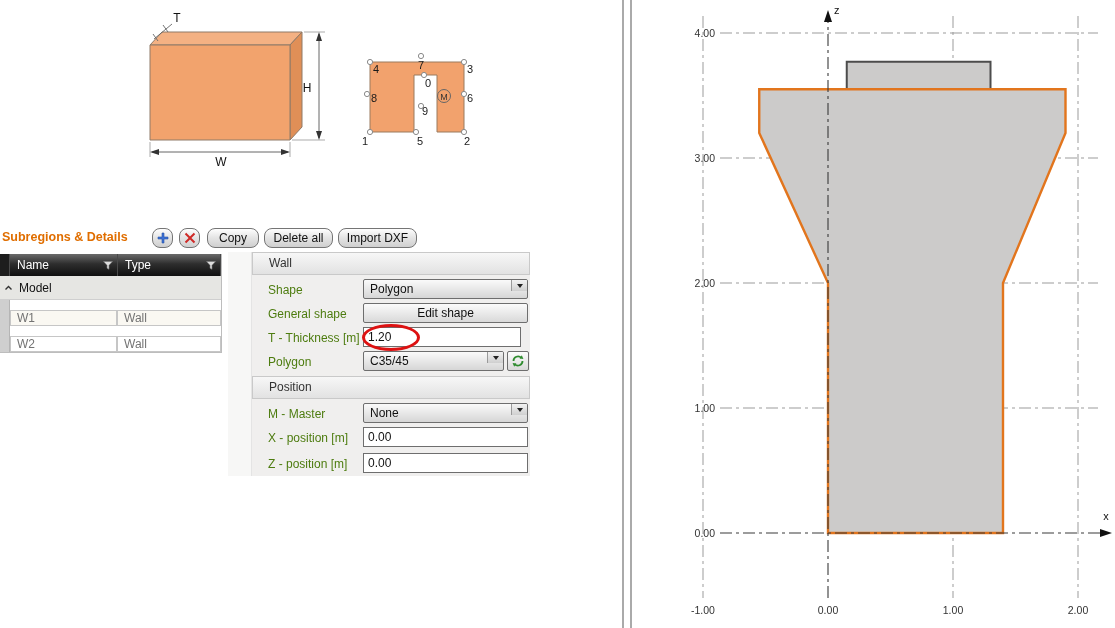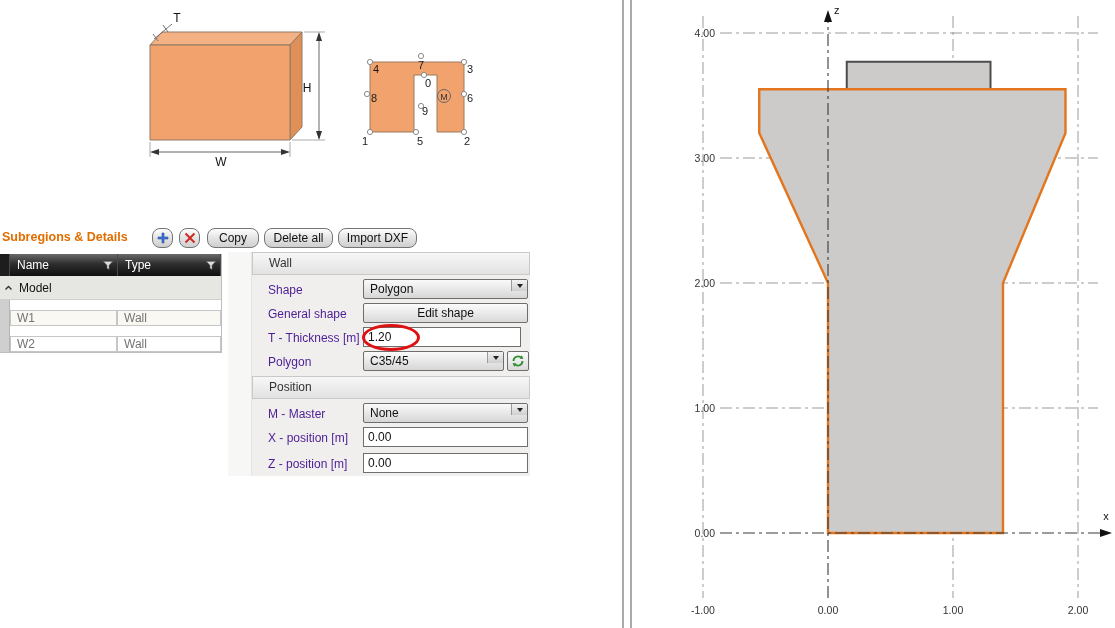--- a/index.html
+++ b/index.html
@@ -23,21 +23,21 @@
   .trow{display:flex;height:26px;background:#fff}
   .tsel2{width:10px;background:#cfcfcf;border-right:1px solid #b5b5b5}
   .tcell{display:flex;align-items:center;font-size:12px;color:#737373;border:1px solid #c6c6c6;background:#fff;padding-left:6px;margin-top:10px}
 
   
   .props{position:absolute;left:228px;top:252px;width:302px;height:224px;background:#f0efee}
   .gutter{position:absolute;left:0;top:0;width:24px;height:100%;background:#f7f7f6;border-right:1px solid #e4e4e4}
   .sec{position:absolute;left:24px;width:278px;height:23px;border:1px solid #c9c9c9;
        background:linear-gradient(#f7f7f7,#e2e2e2);font-size:12px;color:#333;line-height:21px;padding-left:16px}
   .prow{position:absolute;left:24px;width:278px;height:24px}
-  .plabel{position:absolute;left:16px;top:5px;font-size:12px;color:#4c1d95;white-space:nowrap}
+  .plabel{position:absolute;left:16px;top:5px;font-size:12px;color:#4d7c0f;white-space:nowrap}
   .dropdown{position:absolute;top:1px;height:20px;display:flex;align-items:flex-start;border:1px solid #6e6e6e;border-radius:2px;
             background:linear-gradient(#fafafa,#d6d6d6);overflow:hidden}
   .dd-text{flex:1;font-size:12px;color:#111;padding:2px 0 0 6px;white-space:nowrap;overflow:hidden}
   .dd-btn{width:16px;border-left:1px solid #9a9a9a;background:linear-gradient(#f2f2f2,#cfcfcf);display:flex;align-items:center;justify-content:center}
   .dd-btn::after{content:"";border:3.5px solid transparent;border-top:4.5px solid #222;margin-top:4px}
   .pinput{position:absolute;top:1px;height:20px;border:1px solid #6e6e6e;background:#fff;font-size:12px;padding:0 4px;font-family:"Liberation Sans",sans-serif;color:#111}
   .ctrl-btn{position:absolute;top:1px;height:20px;border:1px solid #6e6e6e;border-radius:2px;
             background:linear-gradient(#fbfbfb,#d9d9d9);font-size:12px;color:#111;display:flex;align-items:center;justify-content:center}
   .refresh-btn{position:absolute;top:1px;width:22px;height:20px;border:1px solid #6e6e6e;border-radius:2px;
                background:linear-gradient(#fdfdfd,#d9d9d9);display:flex;align-items:center;justify-content:center}

